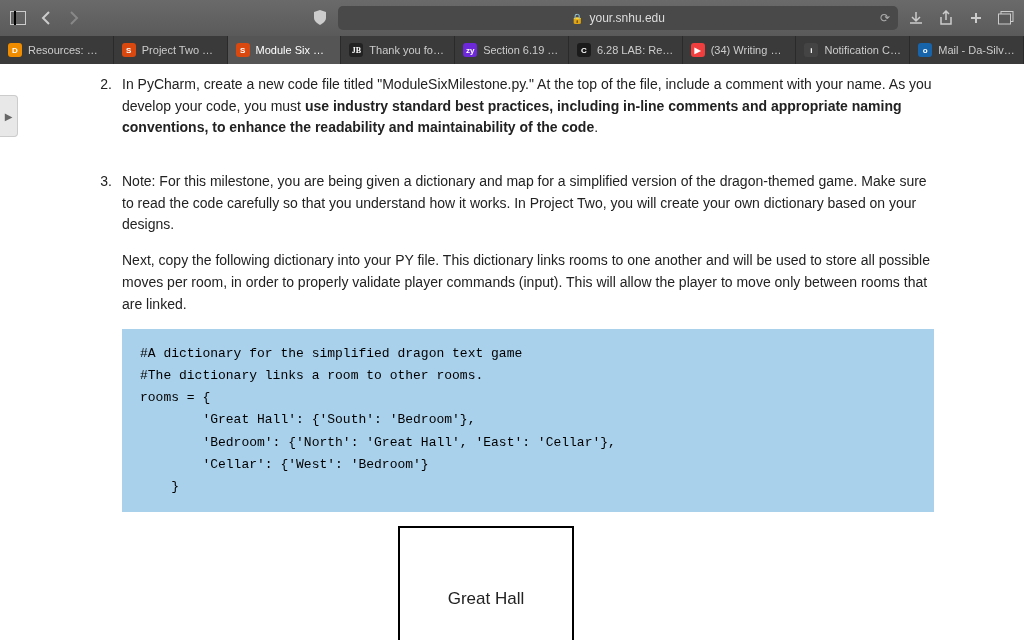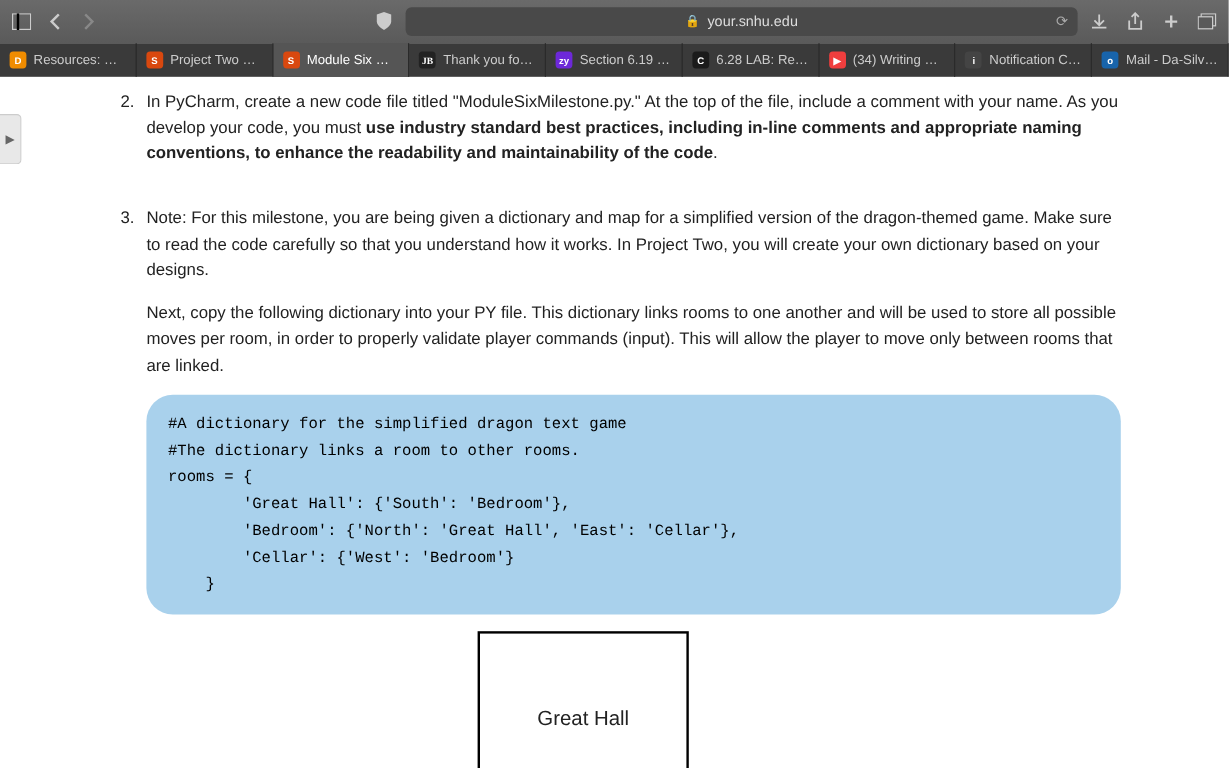--- a/index.html
+++ b/index.html
@@ -14,21 +14,21 @@
   .tab { flex:1; display:flex; align-items:center; gap:6px; padding:0 8px; border-right:1px solid #2a2a2a; color:#ccc; font-size:11px; min-width:0; cursor:pointer; }
   .tab.active { background:#555; color:#fff; }
   .tab .favicon { width:14px; height:14px; border-radius:3px; flex-shrink:0; display:flex; align-items:center; justify-content:center; font-size:8px; font-weight:bold; color:#fff; }
   .tab .label { white-space:nowrap; overflow:hidden; text-overflow:ellipsis; }
   .content { padding: 10px 90px 0 90px; color:#222; font-size:14px; line-height:1.55; }
   .li { display:flex; margin-bottom:18px; }
   .li .num { width:22px; flex-shrink:0; text-align:right; margin-right:10px; }
   .li .body { flex:1; }
   .li .body p { margin-bottom:14px; }
   strong { font-weight:bold; }
-  .codeblock { background:#a9d1ec; padding:14px 18px; font-family:"Courier New",monospace; font-size:13px; line-height:1.7; white-space:pre; color:#000; margin-top:4px;border-radius:22px; }
+  .codeblock { background:#a9d1ec; padding:14px 18px; font-family:"Courier New",monospace; font-size:13px; line-height:1.7; white-space:pre; color:#000; margin-top:4px; }
   .diagram { position:relative; height:260px; margin-top:14px; }
   .room-box { position:absolute; left:276px; top:0; width:176px; height:146px; border:2px solid #000; display:flex; align-items:center; justify-content:center; font-size:17px; }
   .side-handle { position:fixed; left:0; top:95px; width:18px; height:42px; background:#e8e8e8; border:1px solid #ccc; border-left:none; border-radius:0 4px 4px 0; display:flex; align-items:center; justify-content:center; color:#666; font-size:10px; cursor:pointer;}
   svg line { stroke:#000; stroke-width:2; }
 </style>
 </head>
 <body>
 
 <div class="toolbar">
   <div class="icon">

